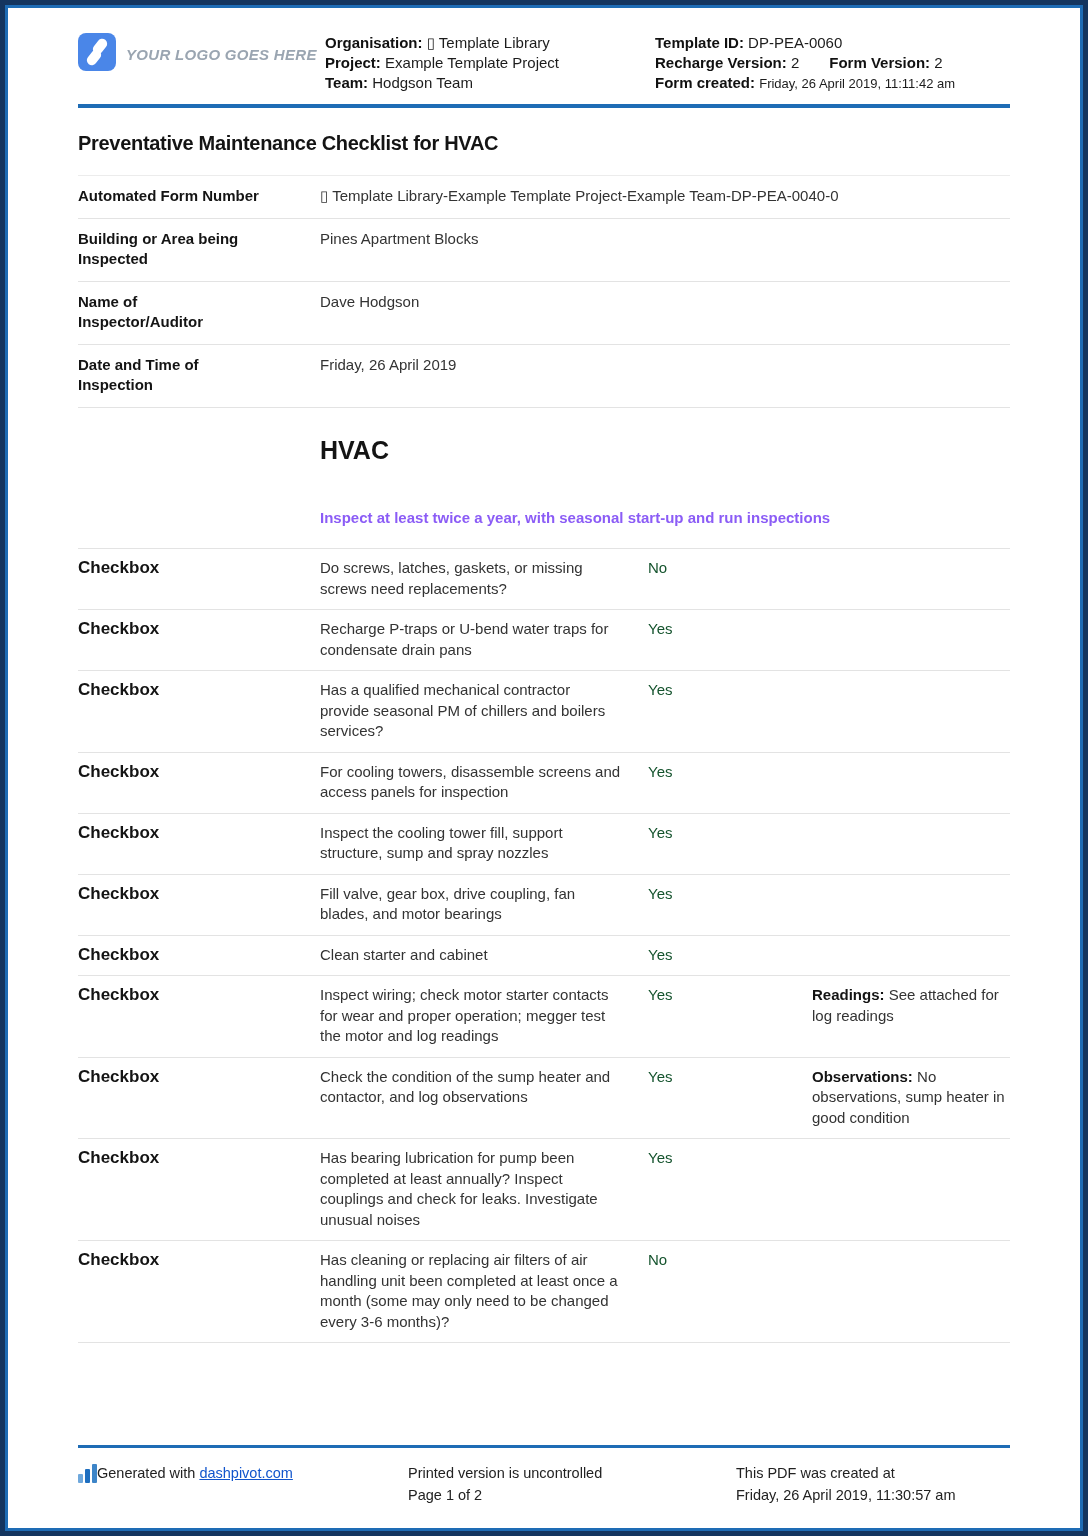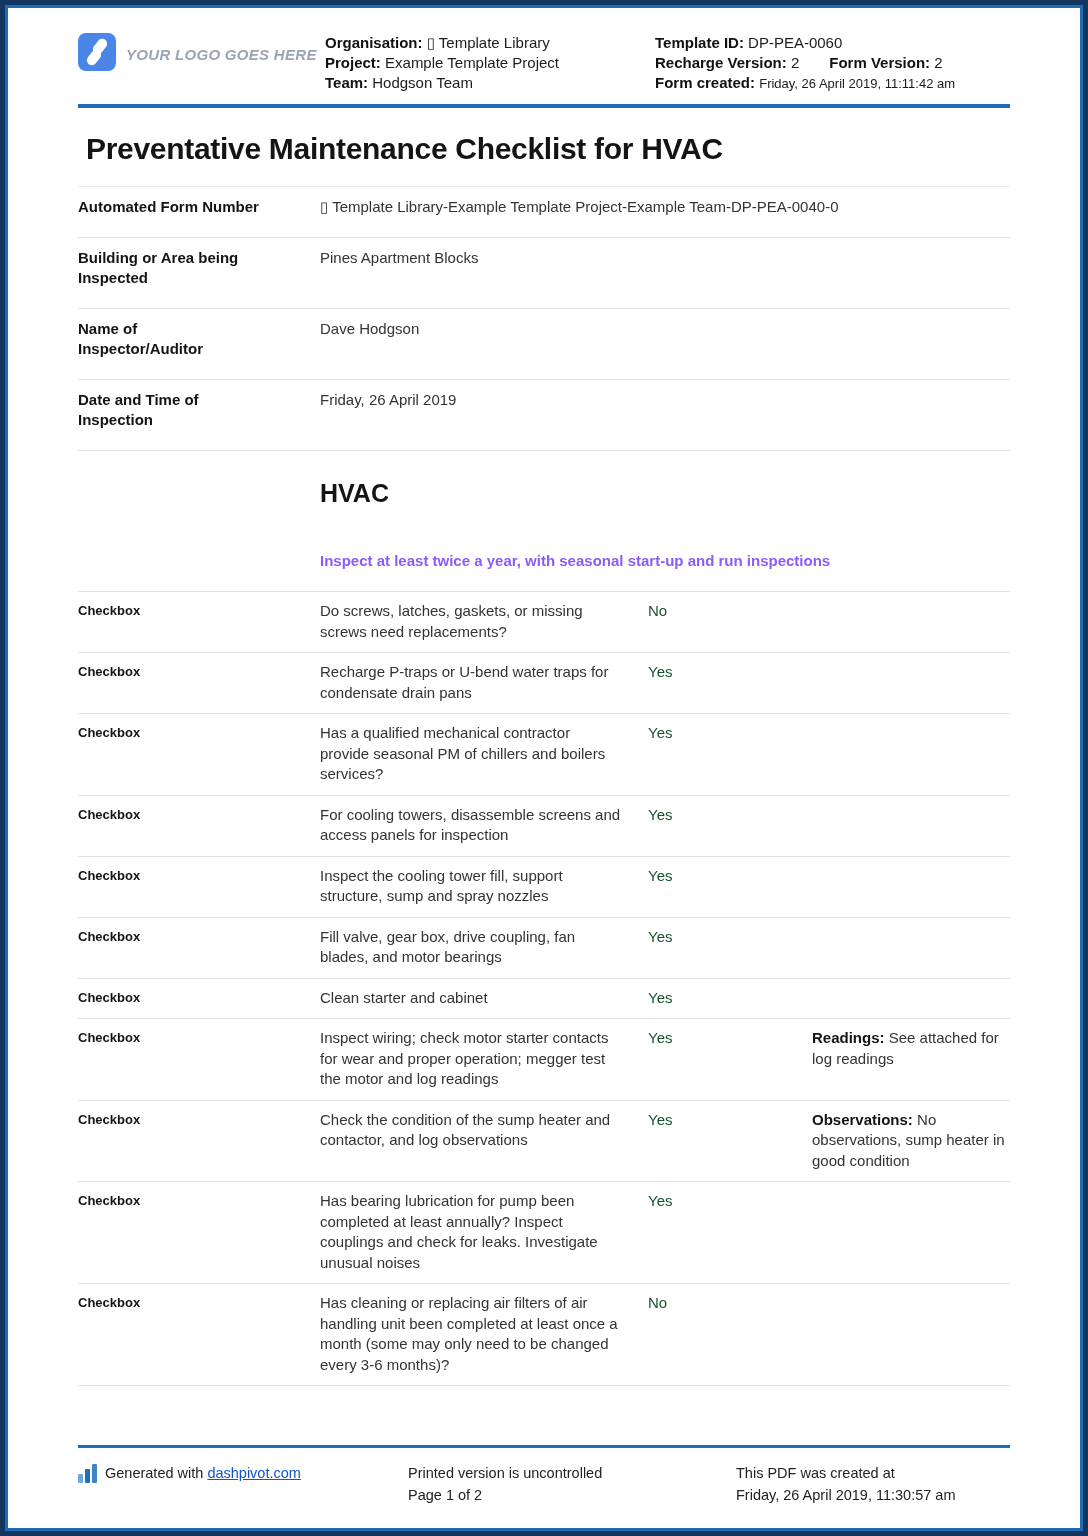--- a/index.html
+++ b/index.html
@@ -17,42 +17,42 @@
   
   .hdr{display:grid;grid-template-columns:247px 330px 1fr;align-items:start;}
   .logo-wrap{display:flex;align-items:center;gap:10px;}
   .logo-text{font-size:15px;font-weight:bold;font-style:italic;color:#9aa5b1;letter-spacing:.3px;white-space:nowrap;}
   .meta p{margin:0;font-size:15px;line-height:20px;color:#1c1c1c;}
   .meta b{font-weight:bold;color:#111;}
   .meta .small{font-size:13px;}
   .pair2{margin-left:30px;}
   .hdr-rule{height:4px;background:#1e6cb5;margin-top:10px;}
   
-  .title{font-size:30px;font-weight:bold;color:#141414;margin:24px 0 0 8px;letter-spacing:-0.3px;}
+  .title{font-size:20px;font-weight:bold;color:#141414;margin:24px 0 0 0;letter-spacing:-0.3px;}
   
   .fields{margin-top:20px;border-top:1px solid #ececec;}
-  .field-row{display:grid;grid-template-columns:242px 1fr;border-bottom:1px solid #e3e3e3;padding:10px 0 20px 0;}
+  .field-row{display:grid;grid-template-columns:242px 1fr;border-bottom:1px solid #e3e3e3;padding:10px 0 12px 0;}
   .field-label{font-size:15px;font-weight:bold;line-height:20px;color:#141414;max-width:185px;}
   .field-value{font-size:15px;line-height:20px;color:#333;}
   
   .section-heading{margin:28px 0 0 242px;font-size:25px;font-weight:bold;color:#141414;}
   .section-sub{margin:44px 0 0 242px;font-size:15px;font-weight:bold;color:#8b5cf6;}
   
   .checklist{margin-top:22px;border-top:1px solid #e3e3e3;}
   .cl-row{display:grid;grid-template-columns:242px 328px 164px 198px;border-bottom:1px solid #e3e3e3;padding:9px 0 10px 0;}
-  .cl-label{font-size:13px;font-weight:bold;color:#141414;line-height:20.5px;}
+  .cl-label{font-size:17px;font-weight:bold;color:#141414;line-height:20.5px;}
   .cl-q{font-size:15px;color:#333;line-height:20.5px;max-width:302px;}
   .cl-a{font-size:15px;color:#14532d;line-height:20.5px;}
   .cl-note{font-size:15px;color:#333;line-height:20.5px;max-width:195px;}
   .cl-note b{color:#141414;margin-top:9px;}
   
   .footer{margin-top:auto;border-top:3px solid #1e6cb5;padding-top:14px;
     display:grid;grid-template-columns:330px 328px 1fr;}
   .footer p{margin:0;font-size:14.5px;line-height:22px;color:#222;}
-  .gen{display:flex;align-items:center;gap:8px;}
+  .gen{display:flex;align-items:center;}
   .bars{display:flex;align-items:flex-end;gap:2px;height:19px;}
   .bars i{display:block;width:5px;border-radius:1px;}
   .bars .b1{height:9px;background:#6fa8dc;}
   .bars .b2{height:14px;background:#1f6fc0;}
   .bars .b3{height:19px;background:#3d85c8;}
   a.dp-link{color:#1155cc;text-decoration:underline;}
 </style>
 </head>
 <body>
 

